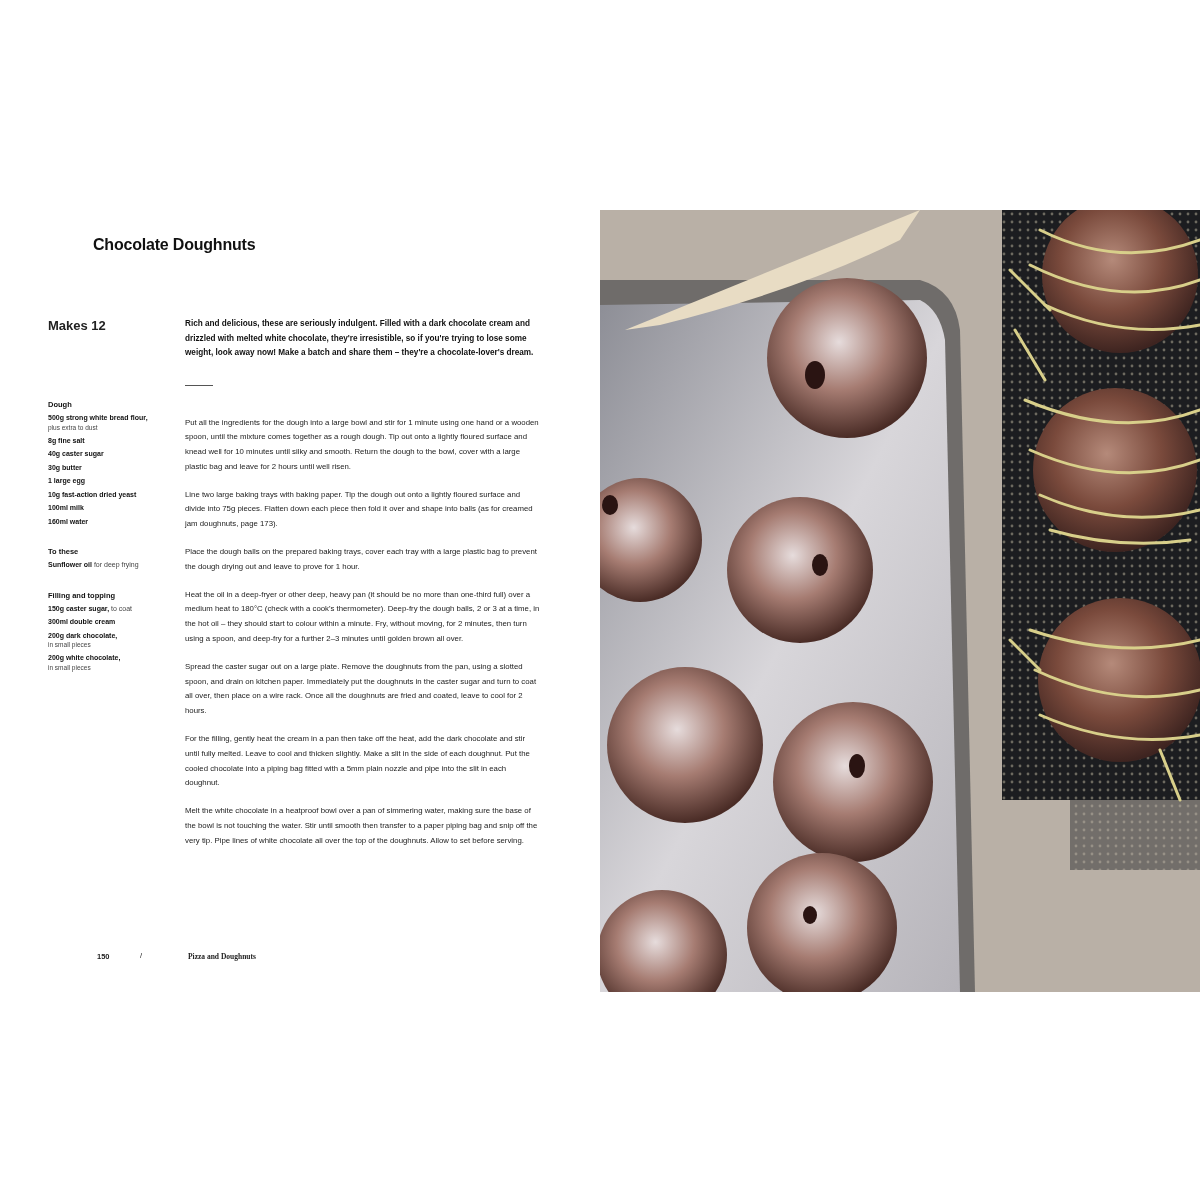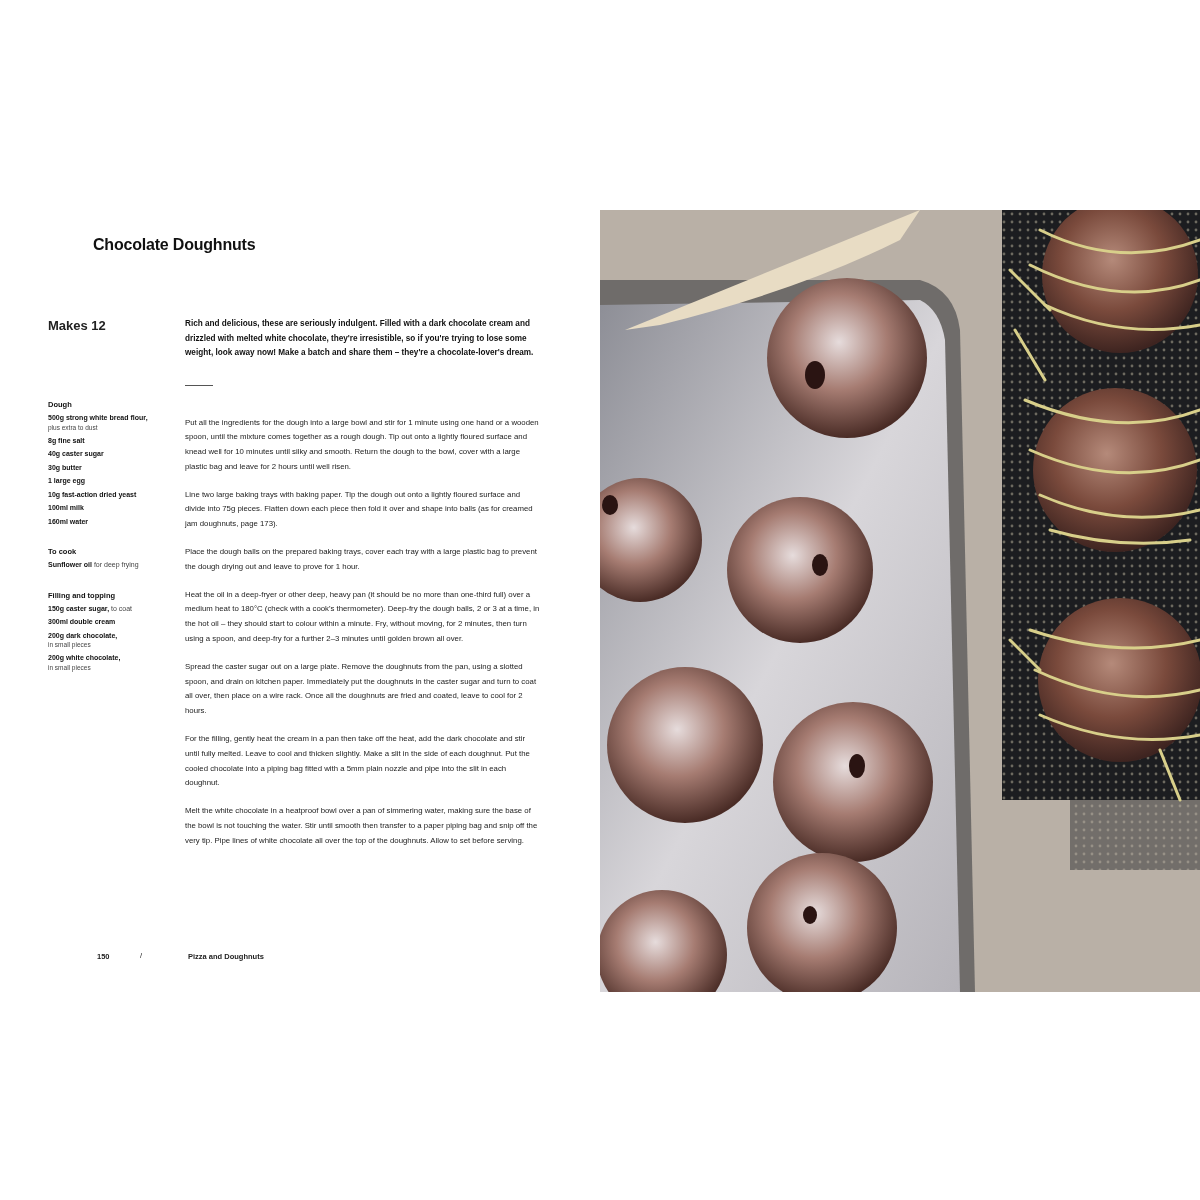--- a/index.html
+++ b/index.html
@@ -21,21 +21,21 @@
     .ing-item .sub { display: block; font-weight: normal; font-size: 6.5px; color: #444; line-height: 9px; margin-top: -2px; margin-bottom: 2px; }
 
     .body-col { position: absolute; left: 185px; top: 317px; width: 355px; }
     .intro { font-size: 8.2px; font-weight: bold; line-height: 14.5px; color: #111; margin: 0; }
     .rule { width: 28px; height: 1px; background: #555; margin: 24px 0 30px 0; }
     .method p { font-size: 7.8px; line-height: 14.8px; color: #222; margin: 0 0 13px 0; }
 
     .footer { position: absolute; top: 952px; left: 93px; font-size: 7.5px; font-weight: bold; color: #222; }
     .footer .pagenum { position: absolute; left: 4px; top: 0; }
     .footer .slash { position: absolute; left: 47px; top: -1px; font-weight: normal; }
-    .footer .section { position: absolute; left: 95px; top: 0; white-space: nowrap; }
+    .footer .section { position: absolute; left: 95px; top: 0; white-space: nowrap; font-family: Liberation Serif, serif; }
 
     .photo {
       position: absolute; left: 600px; top: 210px; width: 600px; height: 782px; overflow: hidden;
       background: #b9b2aa;
     }
     .photo svg { display: block; }
   </style>
 </head>
 <body>
 
@@ -49,21 +49,21 @@
         <div class="ing-item"><span>500g strong white bread flour,</span><span class="sub">plus extra to dust</span></div>
         <div class="ing-item"><span>8g fine salt</span></div>
         <div class="ing-item"><span>40g caster sugar</span></div>
         <div class="ing-item"><span>30g butter</span></div>
         <div class="ing-item"><span>1 large egg</span></div>
         <div class="ing-item"><span>10g fast-action dried yeast</span></div>
         <div class="ing-item"><span>100ml milk</span></div>
         <div class="ing-item"><span>160ml water</span></div>
       </div>
       <div class="ing-group">
-        <div class="ing-heading">To cook</div>
+        <div class="ing-heading">To these</div>
         <div class="ing-item"><span>Sunflower oil</span><span class="note"> for deep frying</span></div>
       </div>
       <div class="ing-group">
         <div class="ing-heading">Filling and topping</div>
         <div class="ing-item"><span>150g caster sugar,</span><span class="note"> to coat</span></div>
         <div class="ing-item"><span>300ml double cream</span></div>
         <div class="ing-item"><span>200g dark chocolate,</span><span class="sub">in small pieces</span></div>
         <div class="ing-item"><span>200g white chocolate,</span><span class="sub">in small pieces</span></div>
       </div>
     </div>

